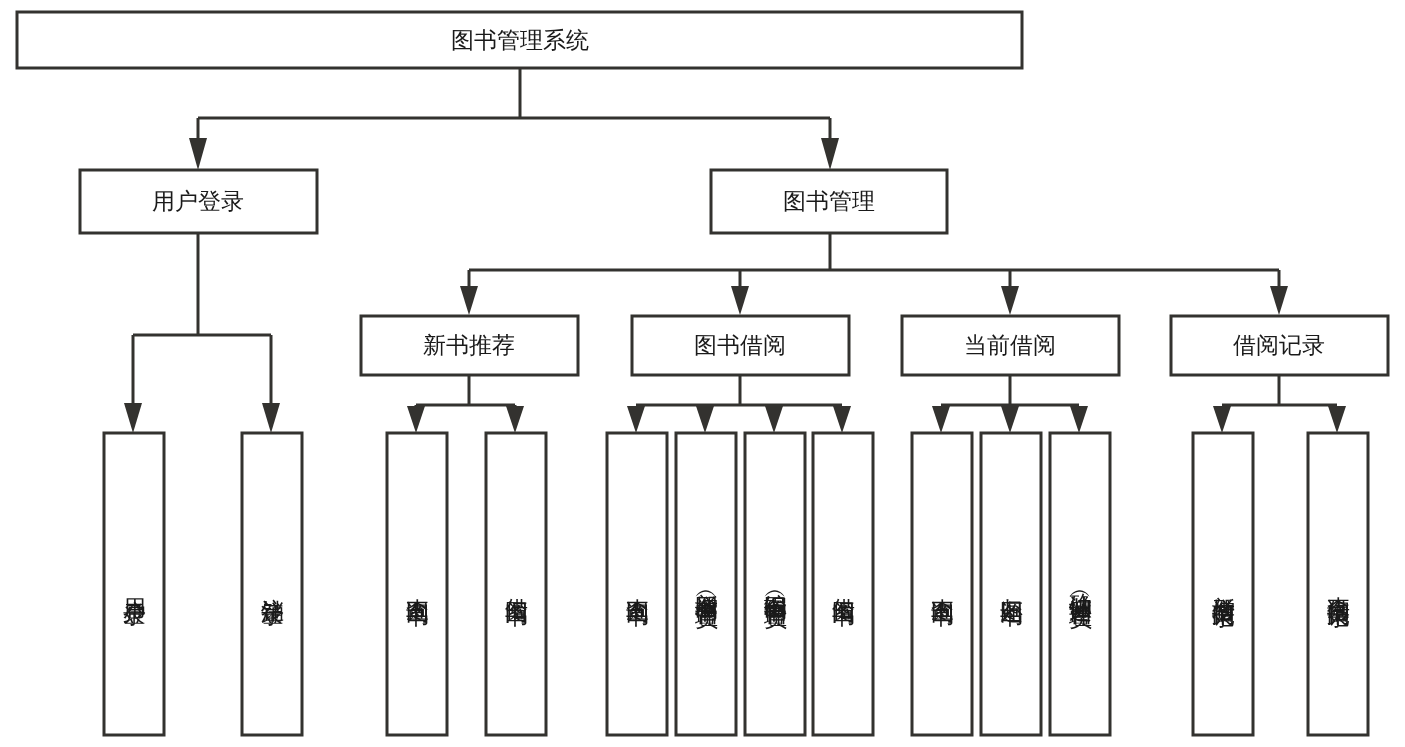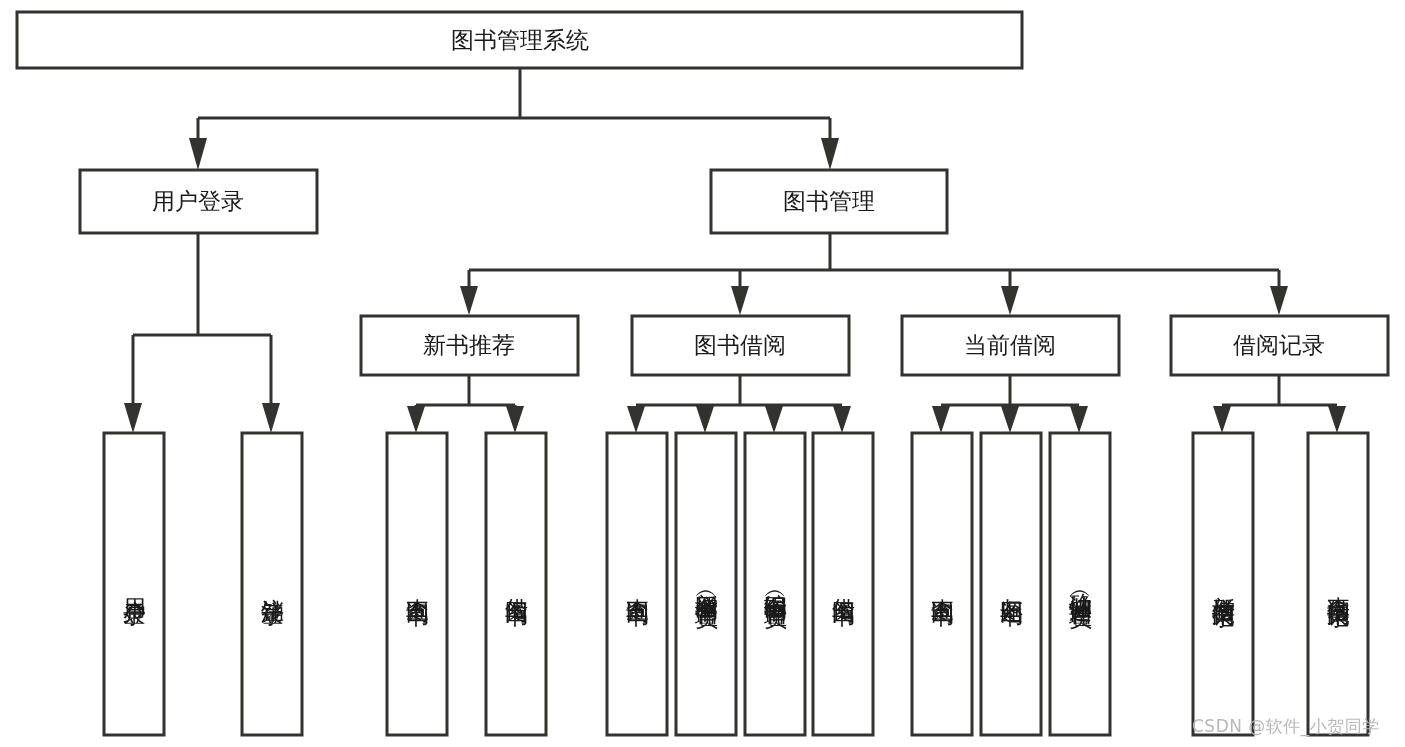--- a/index.html
+++ b/index.html
@@ -212,15 +212,14 @@
   <div class="vlabel" style="left:745px; top:433px; width:60px; height:302px;">编辑图书（管理员）</div>
   <div class="vlabel" style="left:813px; top:433px; width:60px; height:302px;">借阅图书</div>
 
   <div class="vlabel" style="left:912px; top:433px; width:60px; height:302px;">查询图书</div>
   <div class="vlabel" style="left:981px; top:433px; width:60px; height:302px;">归还图书</div>
   <div class="vlabel" style="left:1050px; top:433px; width:60px; height:302px;">确认归还（管理员）</div>
 
   <div class="vlabel" style="left:1193px; top:433px; width:60px; height:302px;">新增借阅记录</div>
   <div class="vlabel" style="left:1308px; top:433px; width:60px; height:302px;">查询借阅记录</div>
 
-  <div class="watermark" style="left:1192px; top:715px;">CSDN @软件_小贺同学</div>
 
 </div>
 
 </body></html>

